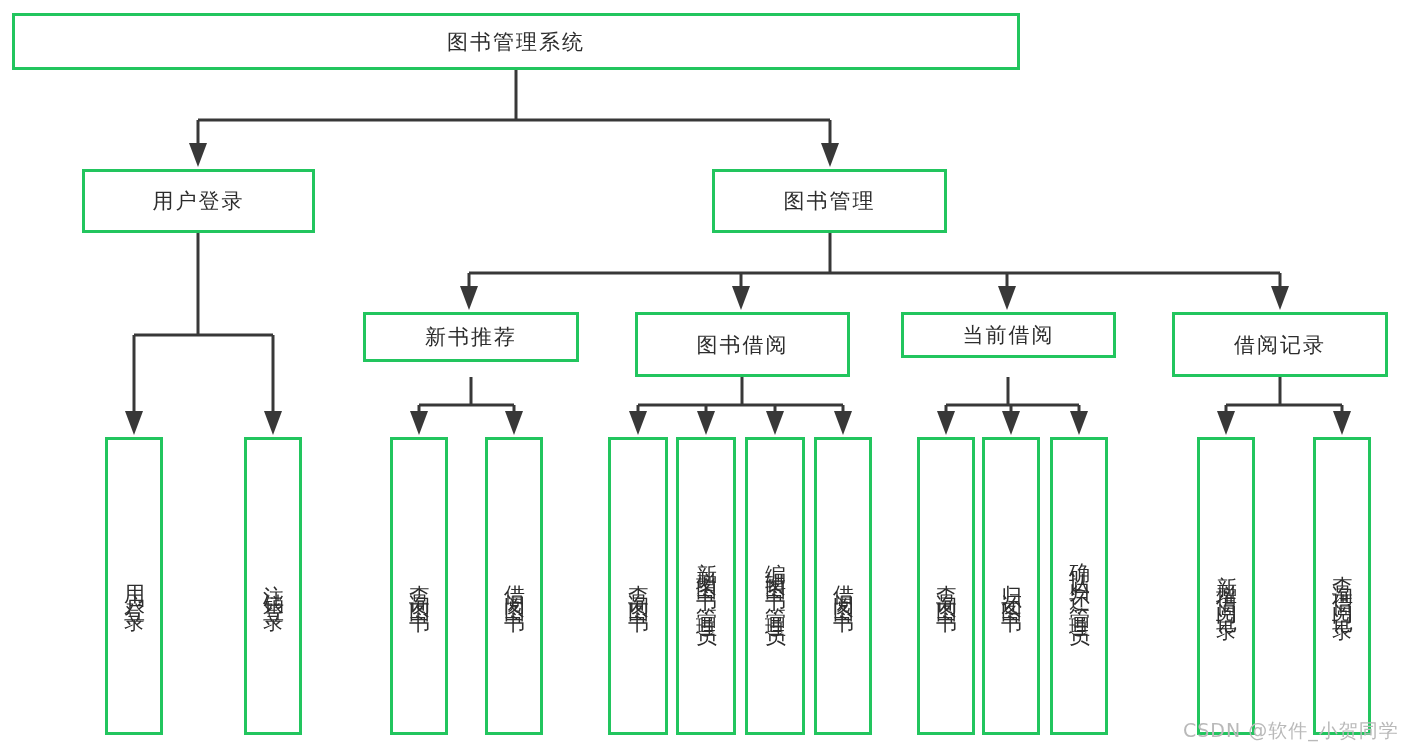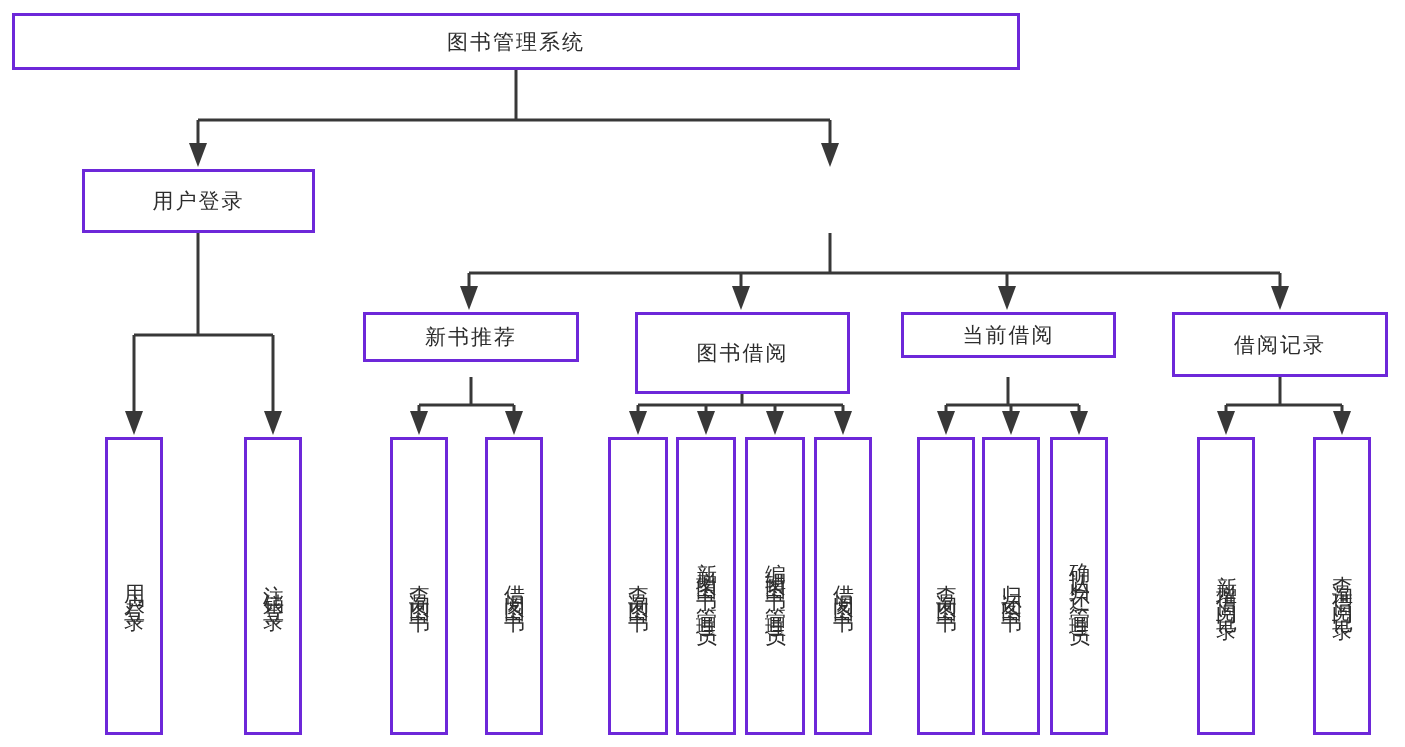--- a/index.html
+++ b/index.html
@@ -17,21 +17,21 @@
   }
   svg.connectors {
     position: absolute;
     left: 0; top: 0;
     width: 1405px; height: 747px;
     pointer-events: none;
   }
   .box {
     position: absolute;
     background: #ffffff;
-    border: 3px solid #6d28d9;
+    border: 3px solid #22c55e;
     display: flex;
     align-items: center;
     justify-content: center;
   }
   .box.h span {
     font-size: 21px;
     letter-spacing: 2px;
     color: #2d2d2d;
     white-space: nowrap;
   }
@@ -43,21 +43,21 @@
     color: #2d2d2d;
     line-height: 1;
   }
   
   #n-root   { left: 12px;  top: 13px;  width: 1008px; height: 57px; }
   
   #n-login  { left: 82px;  top: 169px; width: 233px; height: 64px; }
   #n-mgmt   { left: 712px; top: 169px; width: 235px; height: 64px; }
   
   #n-newbook { left: 363px;  top: 312px; width: 216px; height: 50px; }
-  #n-borrow  { left: 635px;  top: 312px; width: 215px; height: 82px; text-align: center; }
+  #n-borrow  { left: 635px;  top: 312px; width: 215px; height: 65px; text-align: center; }
   #n-current { left: 901px;  top: 312px; width: 215px; height: 46px; }
   #n-record  { left: 1172px; top: 312px; width: 216px; height: 65px; }
   
   .leaf { top: 437px; width: 58px; height: 298px; }
   #l1  { left: 105px; }
   #l2  { left: 244px; }
   #l3  { left: 390px; }
   #l4  { left: 485px; }
   #l5  { left: 608px; width: 60px; }
   #l6  { left: 676px; width: 60px; }
@@ -153,20 +153,23 @@
     </g>
   </svg>
 
   <div class="box h" id="n-root">
     <span>图书管理系统</span>
   </div>
 
   <div class="box h" id="n-login">
     <span>用户登录</span>
   </div>
+  <div class="box h" id="n-mgmt">
+    <span>图书管理</span>
+  </div>
 
   <div class="box h" id="n-newbook">
     <span>新书推荐</span>
   </div>
   <div class="box h" id="n-borrow">
     <span>图书借阅</span>
   </div>
   <div class="box h" id="n-current">
     <span>当前借阅</span>
   </div>
@@ -207,14 +210,15 @@
   <div class="box v leaf" id="l11">
     <span>确认归还（管理员）</span>
   </div>
   <div class="box v leaf" id="l12">
     <span>新增借阅记录</span>
   </div>
   <div class="box v leaf" id="l13">
     <span>查询借阅记录</span>
   </div>
 
+  <div class="watermark">CSDN @软件_小贺同学</div>
 
 </div>
 
 </body></html>

